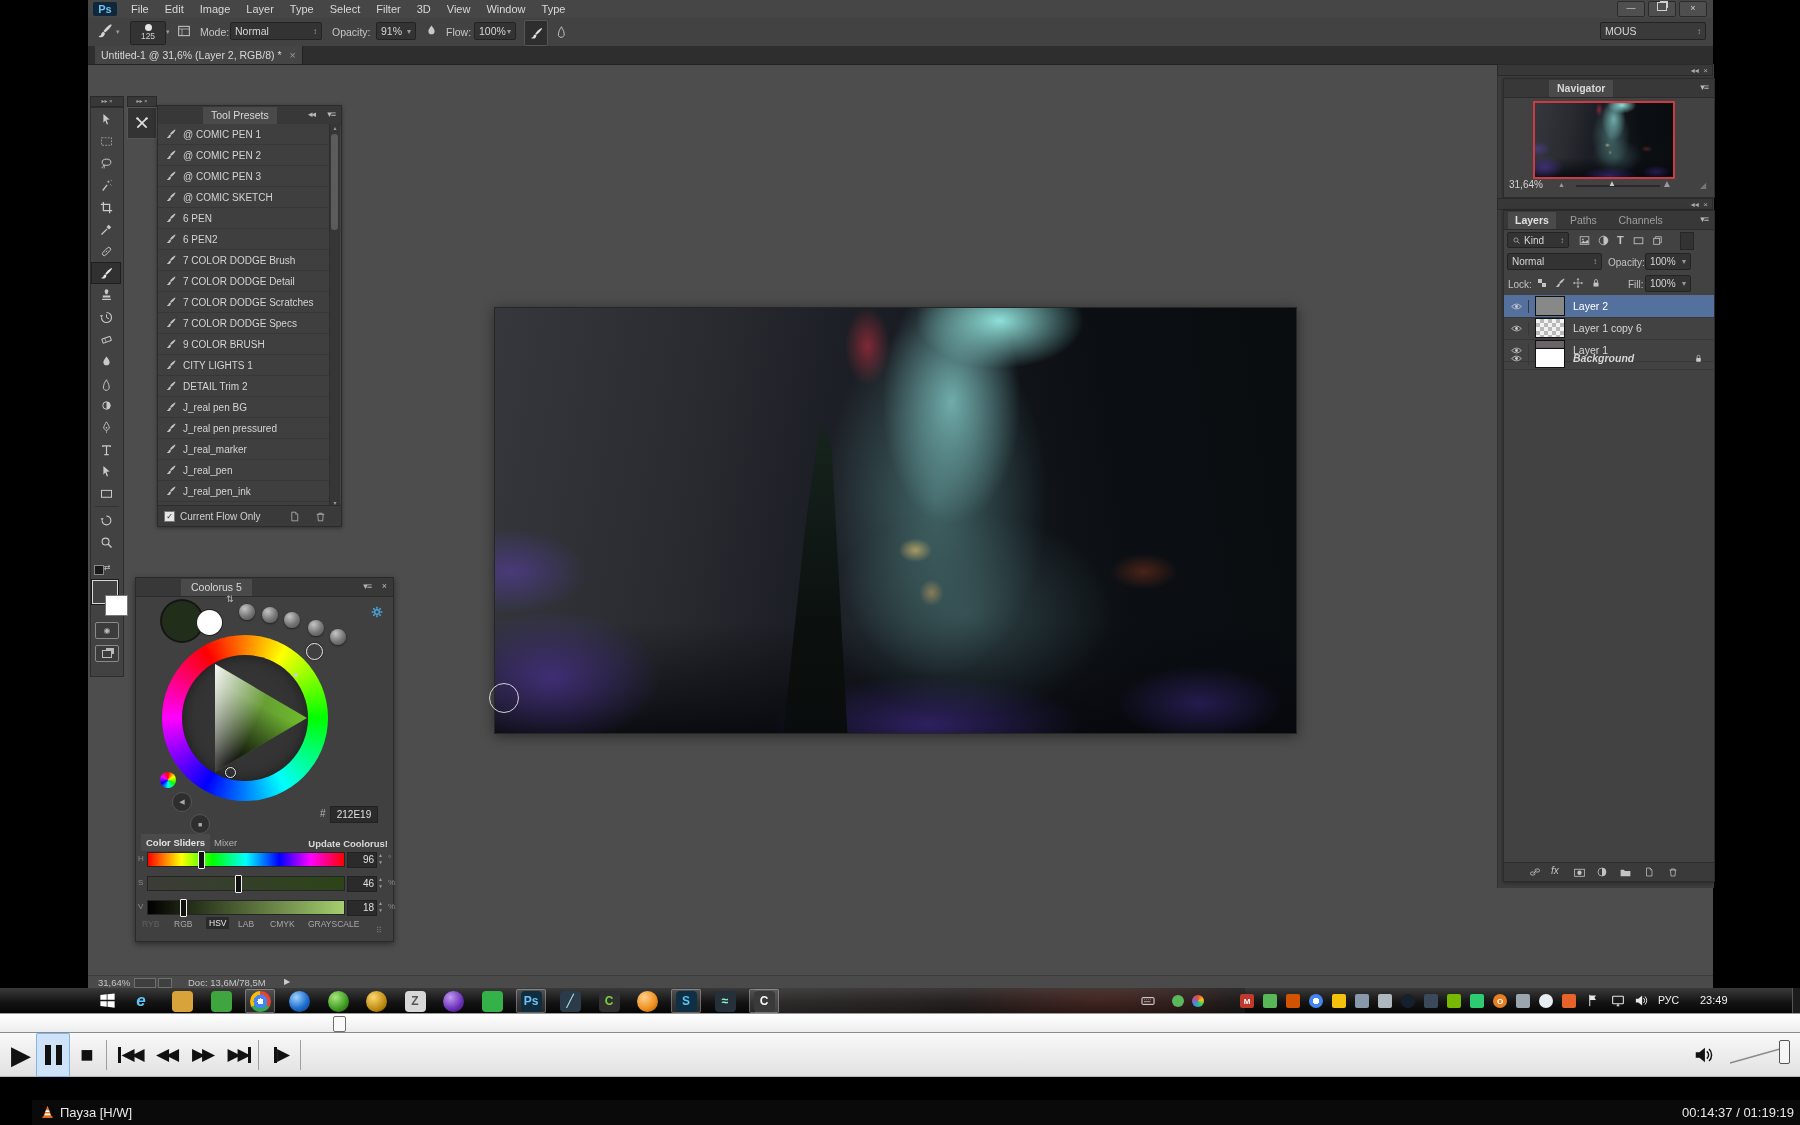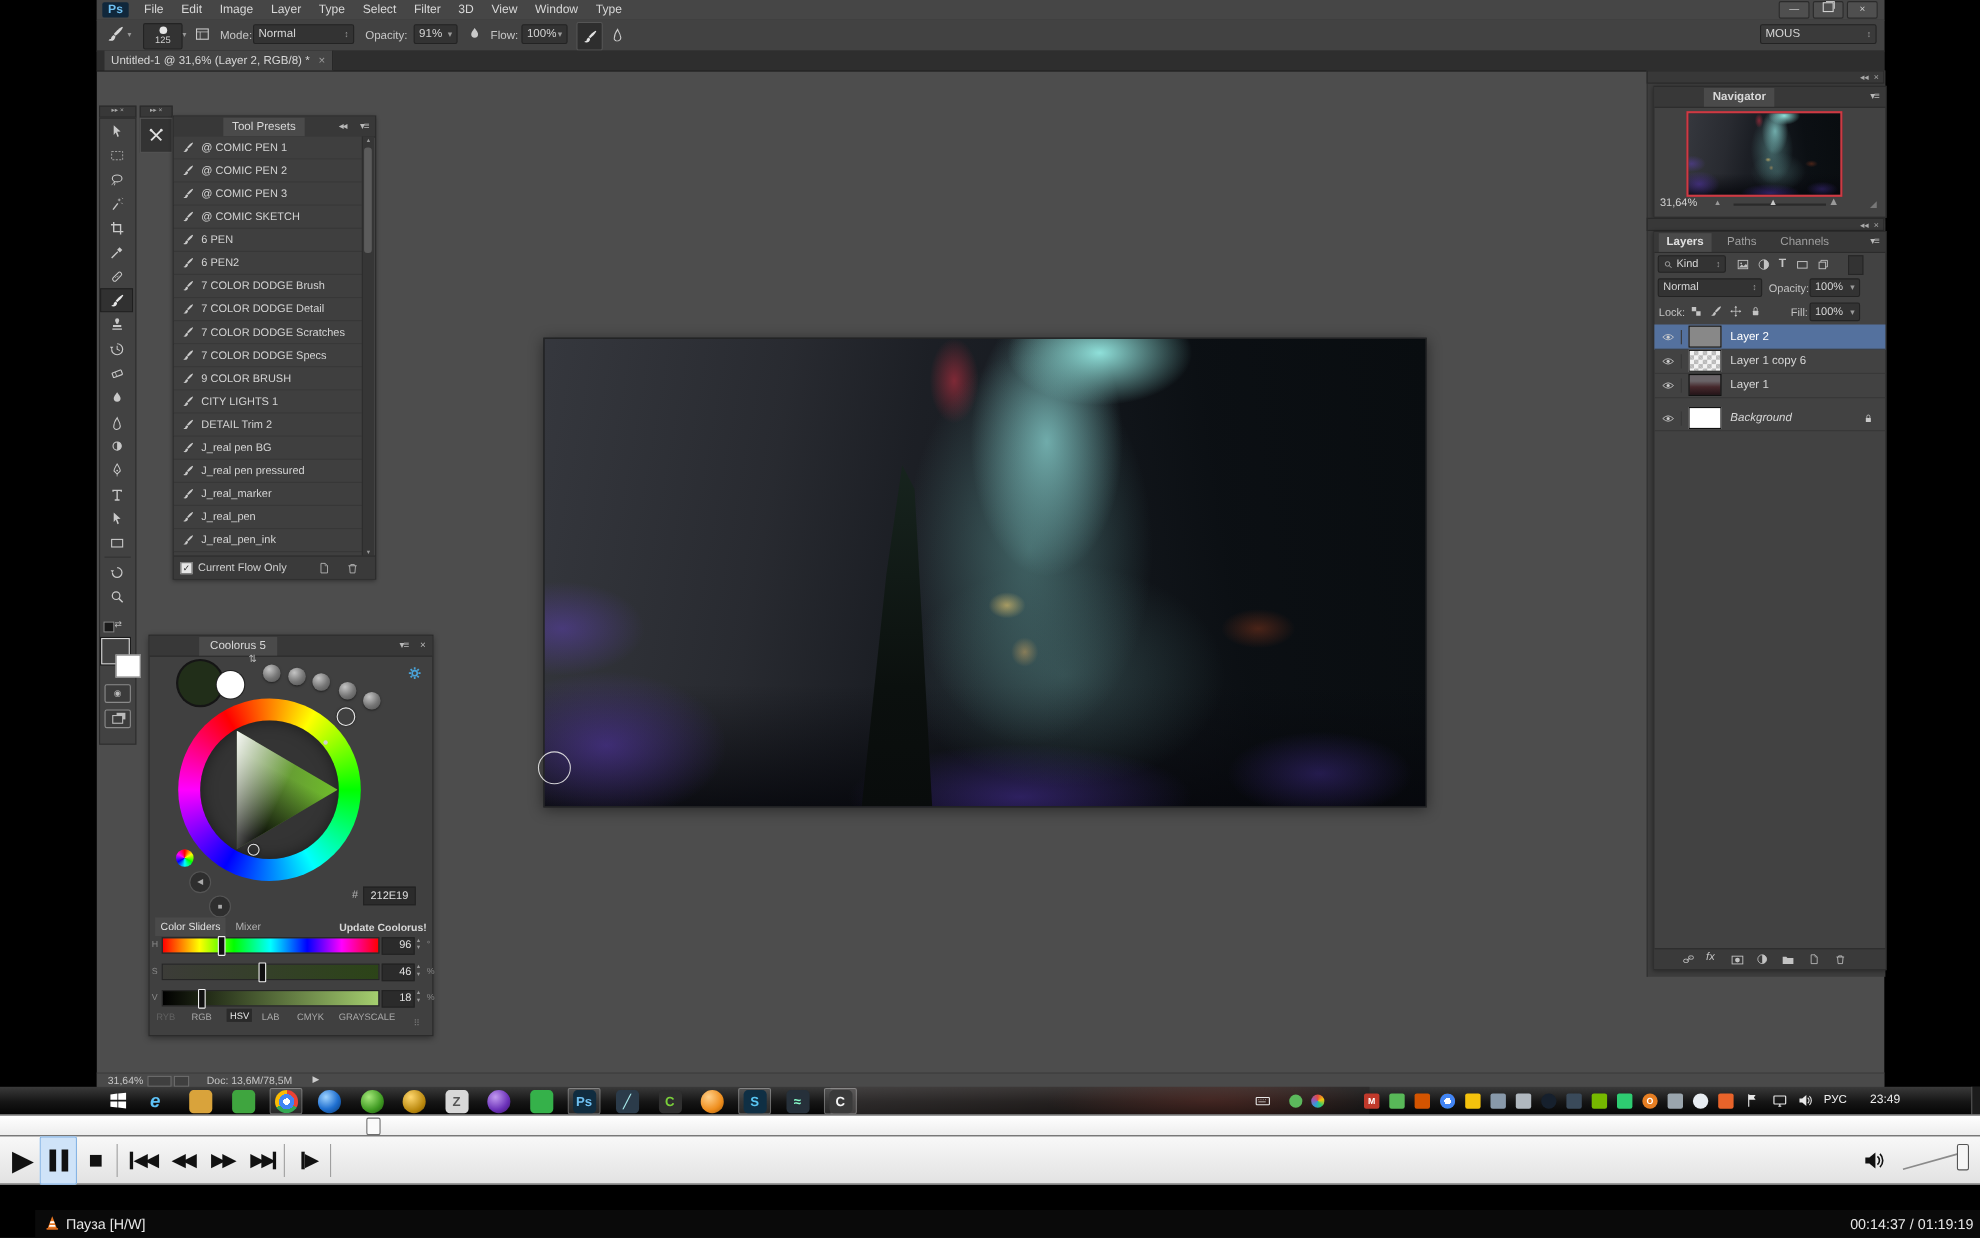--- a/index.html
+++ b/index.html
@@ -700,21 +700,21 @@
   <div class="abs" id="sv-triangle" style="left:215px;top:664px;width:92px;height:108px"></div>
   <div class="abs marker" style="left:306px;top:643px;width:15px;height:15px"></div>
   <div class="abs marker" style="left:225px;top:767px;width:9px;height:9px"></div>
   <div class="abs" style="left:294px;top:673px;width:4px;height:4px;border-radius:50%;background:#cfcfcf"></div>
   <div class="abs" style="left:160px;top:772px;width:16px;height:16px;border-radius:50%;background:conic-gradient(#f00,#ff0,#0f0,#0ff,#00f,#f0f,#f00)"></div>
   <div class="abs" style="left:172px;top:792px;width:18px;height:18px;border-radius:50%;background:#2e2e2e;border:1px solid #555;color:#aaa;font-size:7px;display:flex;align-items:center;justify-content:center">◀</div>
   <div class="abs" style="left:190px;top:814px;width:18px;height:18px;border-radius:50%;background:#2e2e2e;border:1px solid #555;color:#aaa;font-size:7px;display:flex;align-items:center;justify-content:center">■</div>
   <span class="abs" style="left:320px;top:808px;color:#b5b5b5;font-size:10px">#</span>
   <div class="abs" style="left:330px;top:806px;width:46px;height:15px;background:#2b2b2b;border:1px solid #222;color:#e0e0e0;font-size:10px;line-height:15px;text-align:center">212E19</div>
 
-  <div class="abs" style="left:141px;top:834px;height:17px;line-height:17px;background:#4a4a4a;color:#e2e2e2;font-size:9.5px;font-weight:normal;padding:0 5px"><span>Color Sliders</span></div>
+  <div class="abs" style="left:141px;top:834px;height:17px;line-height:17px;background:#4a4a4a;color:#e2e2e2;font-size:9.5px;font-weight:bold;padding:0 5px"><span>Color Sliders</span></div>
   <div class="abs" style="left:210px;top:834px;height:17px;line-height:17px;color:#b2b2b2;font-size:9.5px;font-weight:normal;padding:0 4px"><span>Mixer</span></div>
   <div class="abs" style="left:296px;top:838px;width:92px;text-align:right;color:#d8d8d8;font-size:9.5px;font-weight:bold"><span>Update Coolorus!</span></div>
   <div class="abs" id="csliders"></div>
   <div class="abs" id="cmodes"></div>
   <div class="abs" style="left:376px;top:926px;color:#777;font-size:8px;letter-spacing:1px">⠿</div>
 
   <div class="abs" id="dockbg"></div>
   <div class="abs mini-dock" style="left:1497px;top:64px;width:216px;height:12px;text-align:right;padding-right:4px;box-sizing:border-box;font-size:8px;line-height:11px">◂◂&nbsp;&nbsp;×</div>
   <div class="abs panel" id="navigator">
     <div class="phead">
@@ -830,21 +830,21 @@
         </div>
         <div class="lrow" style="top: 128px;">
           <span class="eyebox">
             <svg width="13" height="13">
               <use href="#i-eye" xlink:href="#i-eye"></use>
             </svg>
           </span>
           <div class="lthumb dark"></div>
           <span>Layer 1</span>
         </div>
-        <div class="lrow" style="top: 158px;">
+        <div class="lrow" style="top: 136px; font-weight: bold;">
           <span class="eyebox">
             <svg width="13" height="13">
               <use href="#i-eye" xlink:href="#i-eye"></use>
             </svg>
           </span>
           <div class="lthumb white"></div>
           <span style="font-style: italic;">Background</span>
           <span style="margin-left: auto; margin-right: 10px; color: rgb(201, 201, 201);">
             <svg width="11" height="11">
               <use href="#i-lock" xlink:href="#i-lock"></use>

